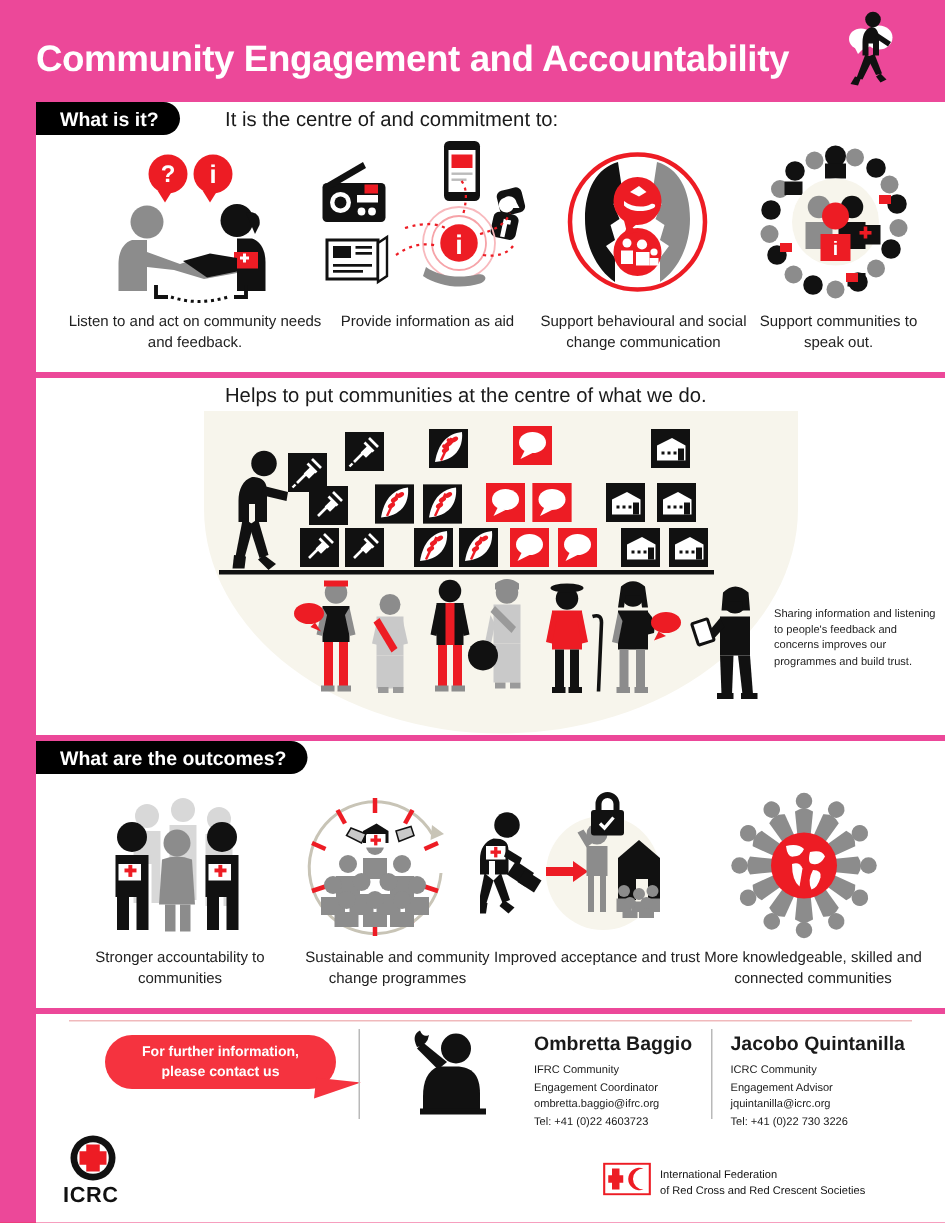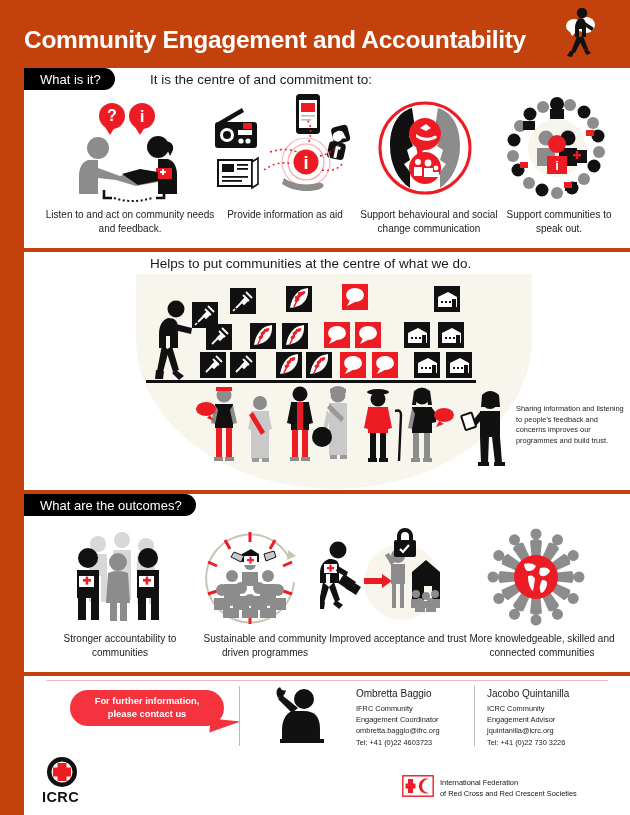--- a/index.html
+++ b/index.html
@@ -3,42 +3,42 @@
 <meta charset="utf-8">
 <style>
   * { box-sizing: border-box; margin: 0; padding: 0; }
   html, body { width: 630px; height: 815px; }
   body {
     font-family: "Liberation Sans", sans-serif;
     background: #ED1C24;
     position: relative;
     overflow: hidden;
   }
-  .page { position: absolute; inset: 0; background: #c2410c; }
+  .page { position: absolute; inset: 0; background: #ec4899; }
 
   
   .header { position: absolute; left: 0; top: 0; width: 630px; height: 62px; }
   .header-title {
     position: absolute; left: 24px; top: 26px;
     font-size: 24.5px; font-weight: bold; color: #FFFFFF;
     letter-spacing: -0.3px; white-space: nowrap;
   }
   .walker-icon { position: absolute; left: 560px; top: 4px; width: 44px; height: 56px; }
 
   
   .panel { position: absolute; background: #FFFFFF; }
   #panel-what  { left: 24px; top: 68px;  width: 606px; height: 180px; }
   #panel-why   { left: 24px; top: 252px; width: 606px; height: 238px; background:#FFFFFF; }
   #panel-out   { left: 24px; top: 494px; width: 606px; height: 178px; }
   #panel-foot  { left: 24px; top: 676px; width: 606px; height: 139px; }
 
   .tab {
     position: absolute; left: 0; top: 0; height: 22px;
     background: #000000; color: #FFFFFF;
-    font-size: 13px; font-weight: normal;
+    font-size: 13px; font-weight: bold;
     display: flex; align-items: center; padding: 0 14px 0 16px;
     border-radius: 0 11px 11px 0;
   }
   .tab-sub {
     position: absolute; top: 0; height: 22px;
     display: flex; align-items: center;
     font-size: 12.5px; color: #1A1A1A; font-weight: 600;
   }
   .tab-sub.big { font-size: 13.5px; font-weight: 500; }
 
@@ -72,21 +72,21 @@
     background: #F5333F; border-radius: 18px;
     display: flex; flex-direction: column; align-items: center; justify-content: center;
     color: #fff; font-size: 9.4px; font-weight: bold; line-height: 1.35; text-align: center;
   }
   .bubble-tail {
     position: absolute; left: 186px; top: 44px;
     width: 0; height: 0; border-left: 30px solid #F5333F;
     border-bottom: 14px solid transparent; transform: rotate(6deg);
   }
   .contact { position: absolute; top: 10px; font-size: 7.4px; color: #1a1a1a; line-height: 1.55; }
-  .contact .nm { font-weight: normal; font-size: 10px; display:block; margin-bottom:1px;}
+  .contact .nm { font-weight: bold; font-size: 13px; display:block; margin-bottom:1px;}
   .contact-div { position:absolute; top:10px; width:1px; height:60px; background:#B9B9B9; }
   .foot-rule { position:absolute; left:22px; top:4px; width:562px; height:1px; background:#F0B9BC; }
 
   .icrc-label {
     position: absolute; left: 42px; top: 789px;
     font-size: 14.5px; font-weight: bold; color: #111; letter-spacing: 0.4px;
   }
   .ifrc-text {
     position: absolute; left: 440px; top: 778px;
     font-size: 7.4px; color: #111; line-height: 1.45;
@@ -661,21 +661,21 @@
             <path d="M64 80 l16 0 l0 10 l-16 0z"></path>
         </g>
         <path d="M46 26 l9 -5 l8 5 l0 8 l-17 0z" fill="#111"></path>
         <rect x="48" y="28" width="13" height="9" fill="#fff"></rect>
         <rect x="51" y="31" width="7" height="2.2" fill="#ED1C24"></rect>
           <rect x="53.4" y="28.6" width="2.2" height="7" fill="#ED1C24"></rect>
         <path d="M38 24 l10 4 l-3 6 l-10 -5z" fill="#C9C9C9" stroke="#111" stroke-width="1"></path>
         <path d="M68 26 l10 -3 l2 6 l-10 4z" fill="#C9C9C9" stroke="#111" stroke-width="1"></path>
       </svg>
     </div>
-    <div class="cap" style="left:166px; top:138px; width:150px;">Sustainable and community driven programmes</div>
+    <div class="cap" style="left:166px; top:138px; width:150px;">Sustainable and community change programmes</div>
 
     <div class="icon-box" style="left:296px; top:30px; width:126px; height:104px;">
       <svg viewBox="0 0 126 104">
         <circle cx="82" cy="58" r="38" fill="#F7F5EC"></circle>
         <circle cx="18" cy="26" r="8.5" fill="#111"></circle>
         <path d="M9 35 c-6 2 -9 7 -9 14 l0 10 l6 0 l0 -9 l4 0 l0 9 l9 0 l0 -16 c0 -6 -3 -8 -10 -8z" fill="#111"></path>
         <rect x="4" y="40" width="13" height="9" fill="#fff"></rect>
         <rect x="7" y="43" width="7" height="2.2" fill="#ED1C24"></rect>
           <rect x="9.4" y="40.6" width="2.2" height="7" fill="#ED1C24"></rect>
         <path d="M3 58 l-4 20 l5 1 l5 -16z" fill="#111"></path>

